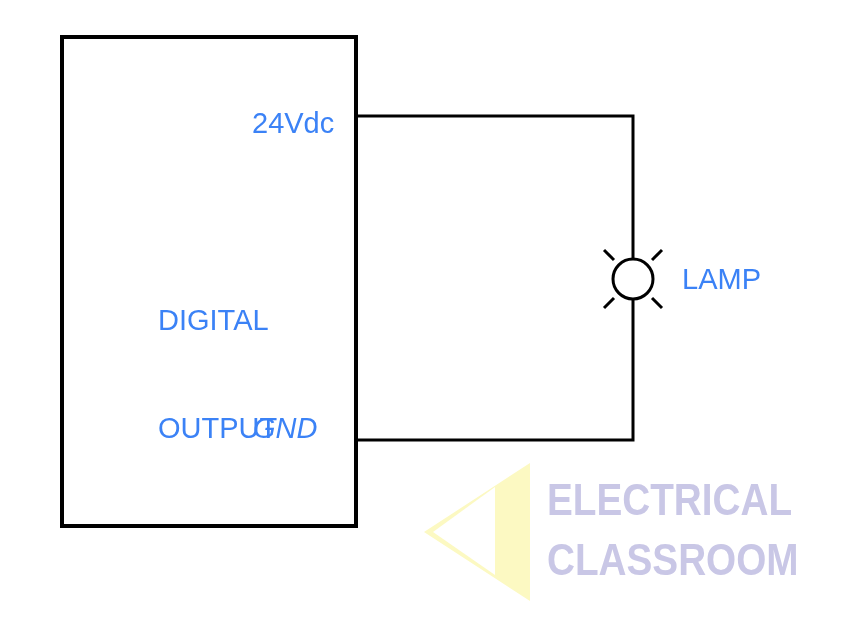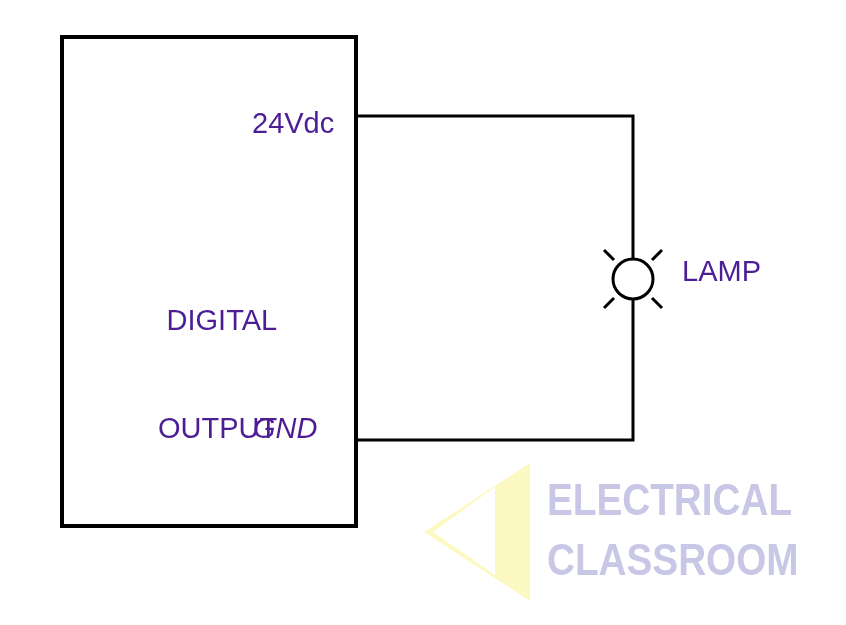--- a/index.html
+++ b/index.html
@@ -17,21 +17,21 @@
   }
   .diagram-svg {
     position: absolute;
     left: 0;
     top: 0;
     width: 846px;
     height: 625px;
   }
   .label {
     position: absolute;
-    color: #4c1d95;
+    color: #3b82f6;
     font-size: 29px;
     line-height: 1.1;
     white-space: pre;
   }
   .device-label {
     line-height: 36px;
   }
   .wm-text {
     position: absolute;
     font-size: 45px;
@@ -65,25 +65,25 @@
       <circle cx="633" cy="279" r="20" fill="#ffffff"></circle>
       <line x1="604" y1="250" x2="614" y2="260"></line>
       <line x1="662" y1="250" x2="652" y2="260"></line>
       <line x1="604" y1="308" x2="614" y2="298"></line>
       <line x1="662" y1="308" x2="652" y2="298"></line>
     </g>
   </svg>
 
   <div class="label" style="left:252px; top:108px;">24Vdc</div>
 
-  <div class="label device-label" style="left:158px; top:230px;text-align:right;">
+  <div class="label device-label" style="left:158px; top:230px;">
     <div>DIGITAL</div>
     <div>OUTPUT</div>
   </div>
 
   <div class="label" style="left:253px; top:413px;font-style:italic;">GND</div>
 
-  <div class="label" style="left:682px; top:256px;">LAMP</div>
+  <div class="label" style="left:682px; top:264px;">LAMP</div>
 
   <div class="wm-text" style="left: 547px; top: 477px; color: rgb(201, 199, 230);">ELECTRICAL</div>
   <div class="wm-text" style="left: 547px; top: 537px; color: rgb(201, 199, 230);">CLASSROOM</div>
 
 </div>
 
 </body></html>

